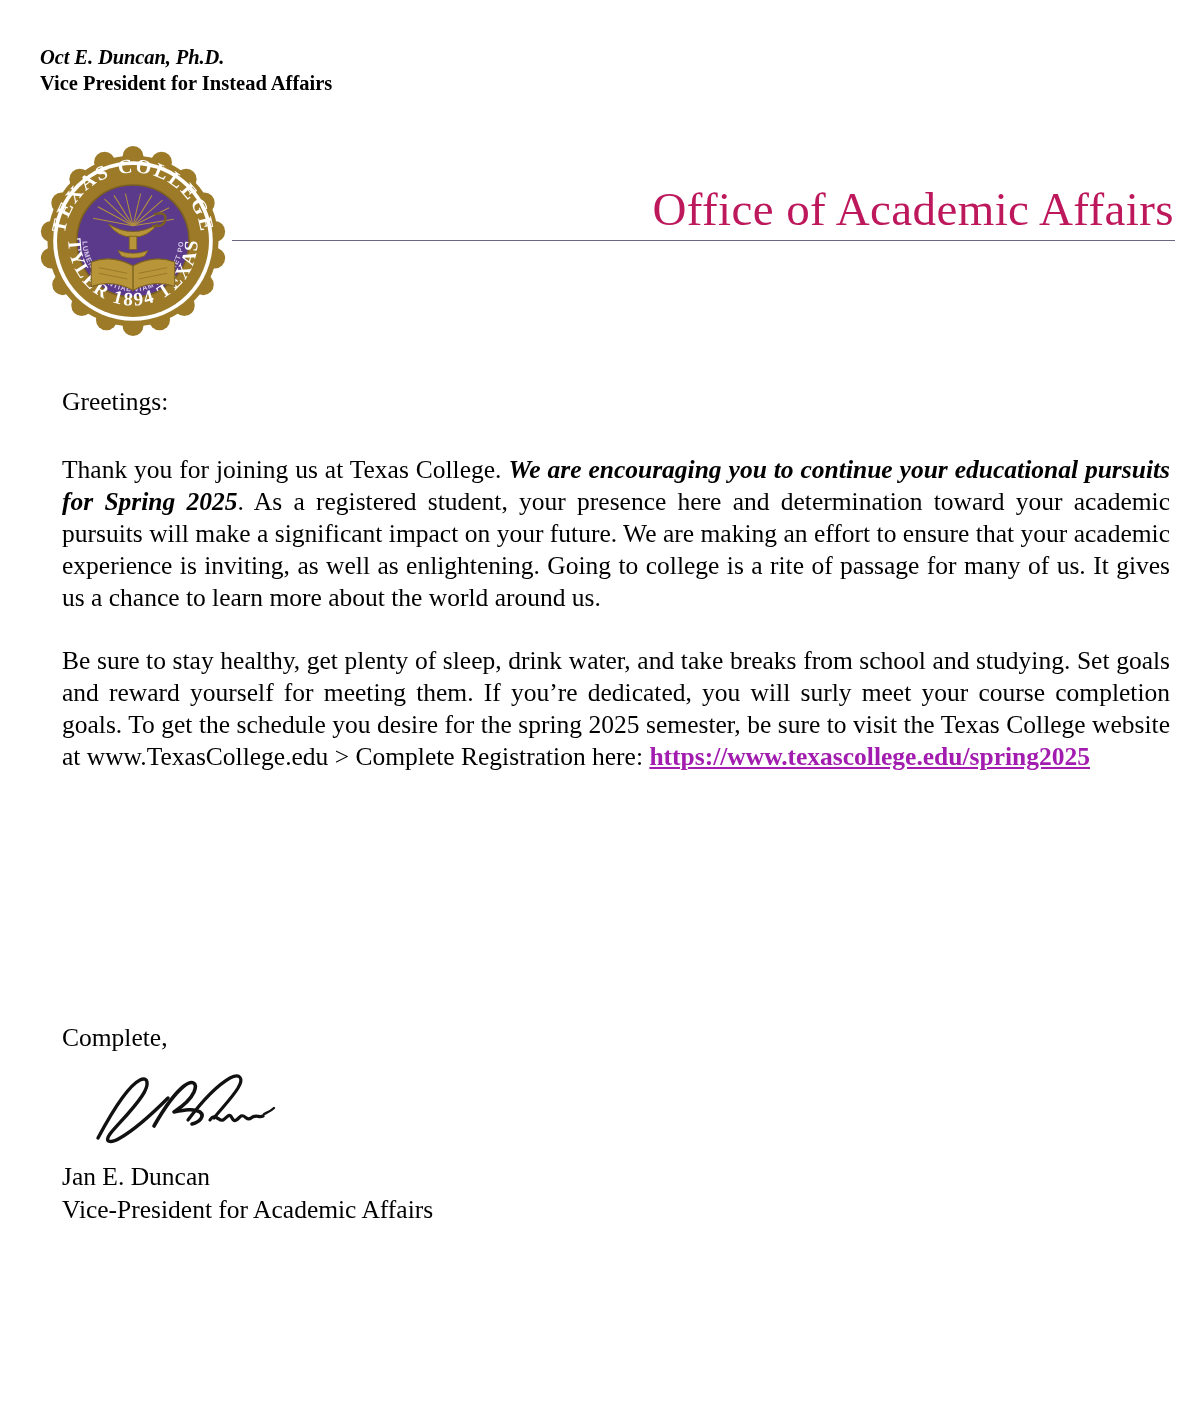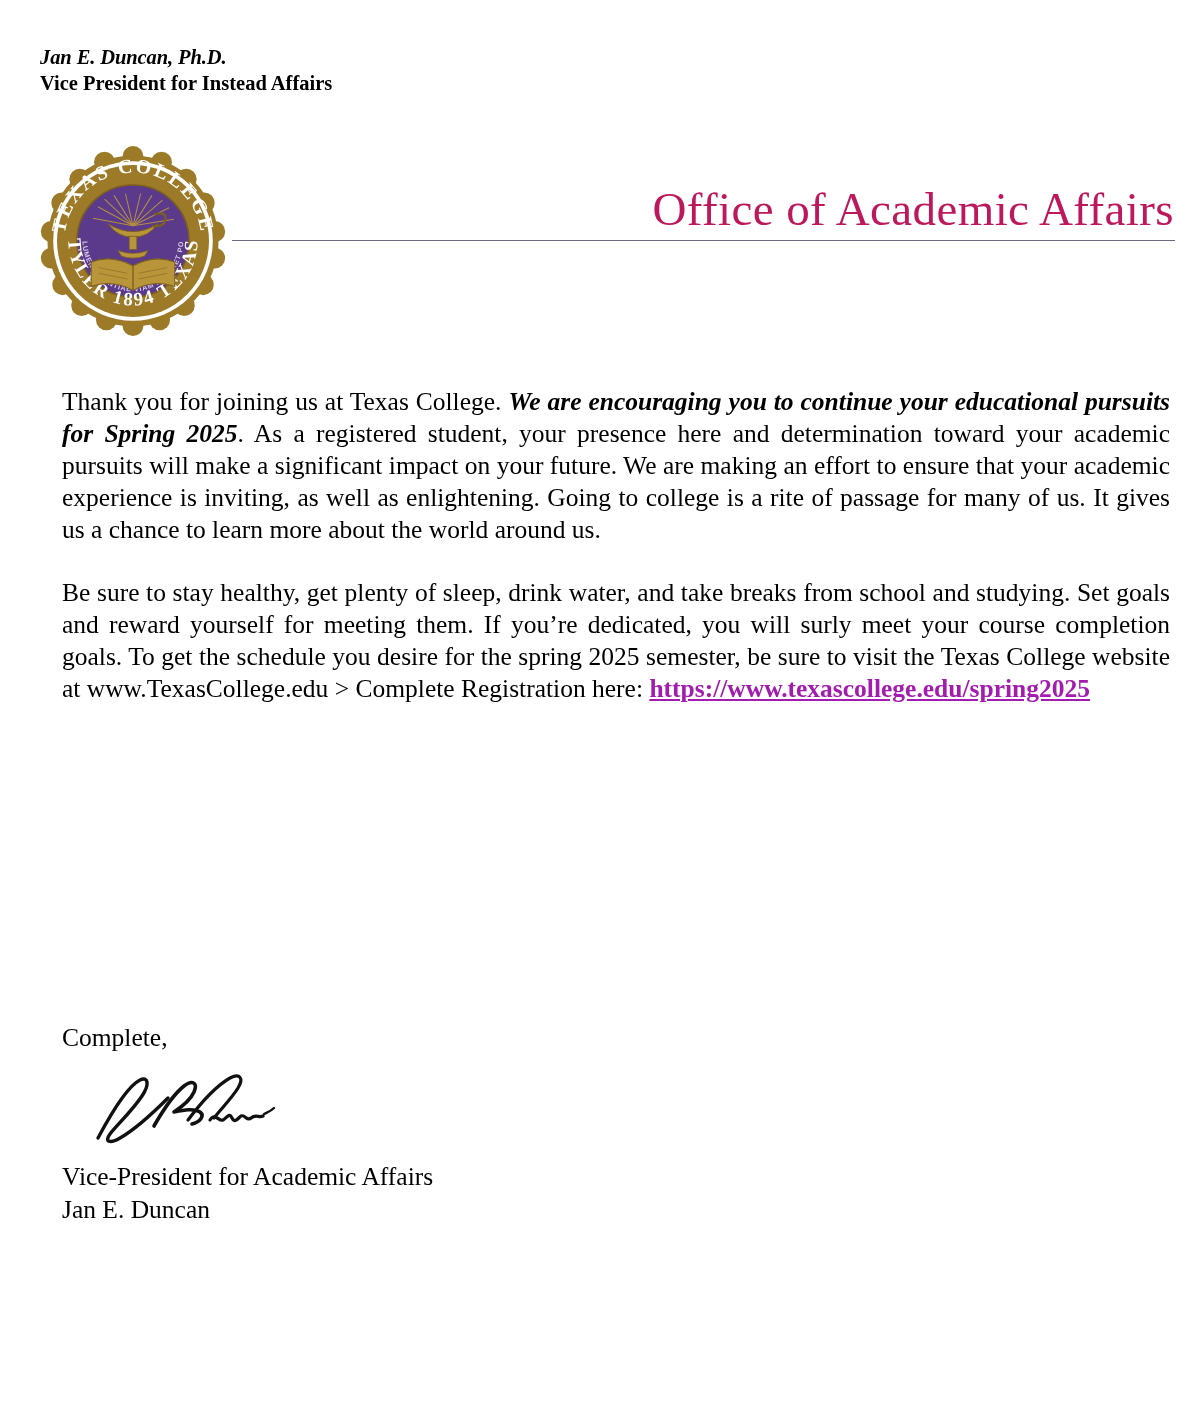--- a/index.html
+++ b/index.html
@@ -124,21 +124,21 @@
     top: 1160px;
     font-size: 25.5px;
     line-height: 33px;
   }
   .signer div { white-space: nowrap; }
 </style>
 </head>
 <body>
 
 <div class="contact-block">
-  <div class="contact-name">Jan E. Duncan, Ph.D.</div>
+  <div class="contact-name">Oct E. Duncan, Ph.D.</div>
   <div class="contact-title">Vice President for Instead Affairs</div>
 </div>
 
 <div class="seal">
   <svg viewBox="0 0 200 200" xmlns="http://www.w3.org/2000/svg">
     <defs>
       <path id="arcTop" d="M 28,100 A 72,72 0 0 1 172,100" fill="none"></path>
       <path id="arcBottom" d="M 32,100 A 68,68 0 0 0 168,100" fill="none"></path>
       <path id="arcMottoL" d="M 47,100 A 53,53 0 0 0 153,100" fill="none"></path>
     </defs>
@@ -212,20 +212,21 @@
         <line x1="106" y1="140" x2="136" y2="134"></line>
       </g>
     </g>
   </svg>
 </div>
 
 <div class="office-title">Office of Academic Affairs</div>
 <div class="header-rule"></div>
 
 <div class="letter">
+  <p class="greeting">Greetings:</p>
 
   <p class="para"><span>Thank you for joining us at Texas College. </span><span class="emph">We are encouraging you to continue your educational pursuits for Spring 2025</span><span>. As a registered student, your presence here and determination toward your academic pursuits will make a significant impact on your future. We are making an effort to ensure that your academic experience is inviting, as well as enlightening. Going to college is a rite of passage for many of us. It gives us a chance to learn more about the world around us.</span></p>
 
 
   <p class="para"><span>Be sure to stay healthy, get plenty of sleep, drink water, and take breaks from school and studying. Set goals and reward yourself for meeting them. If you’re dedicated, you will surly meet your course completion goals. To get the schedule you desire for the spring 2025 semester, be sure to visit the Texas College website at www.TexasCollege.edu &gt; Complete Registration here: </span><a class="link" href="#">https://www.texascollege.edu/spring2025</a></p>
 </div>
 
 <div class="sign-off">Complete,</div>
 
 <div class="signature-mark">
@@ -238,15 +239,15 @@
       <path d="M 100,52 C 112,36 128,18 142,10 C 152,5 156,10 150,20
                C 144,30 132,42 126,50" stroke-width="3.2"></path>
       <path d="M 122,52 c 5,-8 9,2 13,0 c 4,-2 6,-8 9,-2 c 3,6 6,0 9,-2
                c 4,-2 6,6 10,2 c 5,-4 8,0 12,-2" stroke-width="3.2"></path>
       <path d="M 176,46 c 4,-2 7,-3 10,-6" stroke-width="2.4"></path>
     </g>
   </svg>
 </div>
 
 <div class="signer">
+  <div>Jan E. Duncan</div>
   <div>Vice-President for Academic Affairs</div>
-  <div>Jan E. Duncan</div>
 </div>
 
 </body></html>

